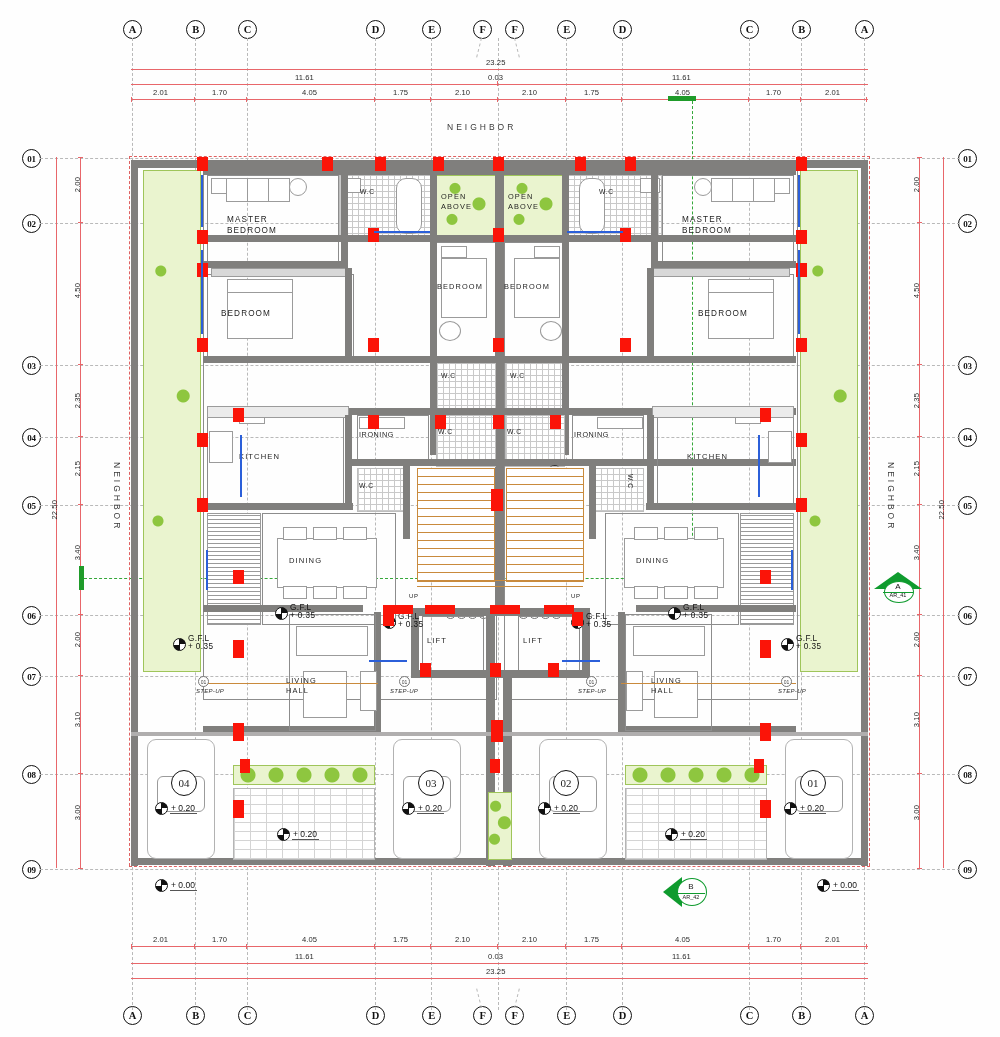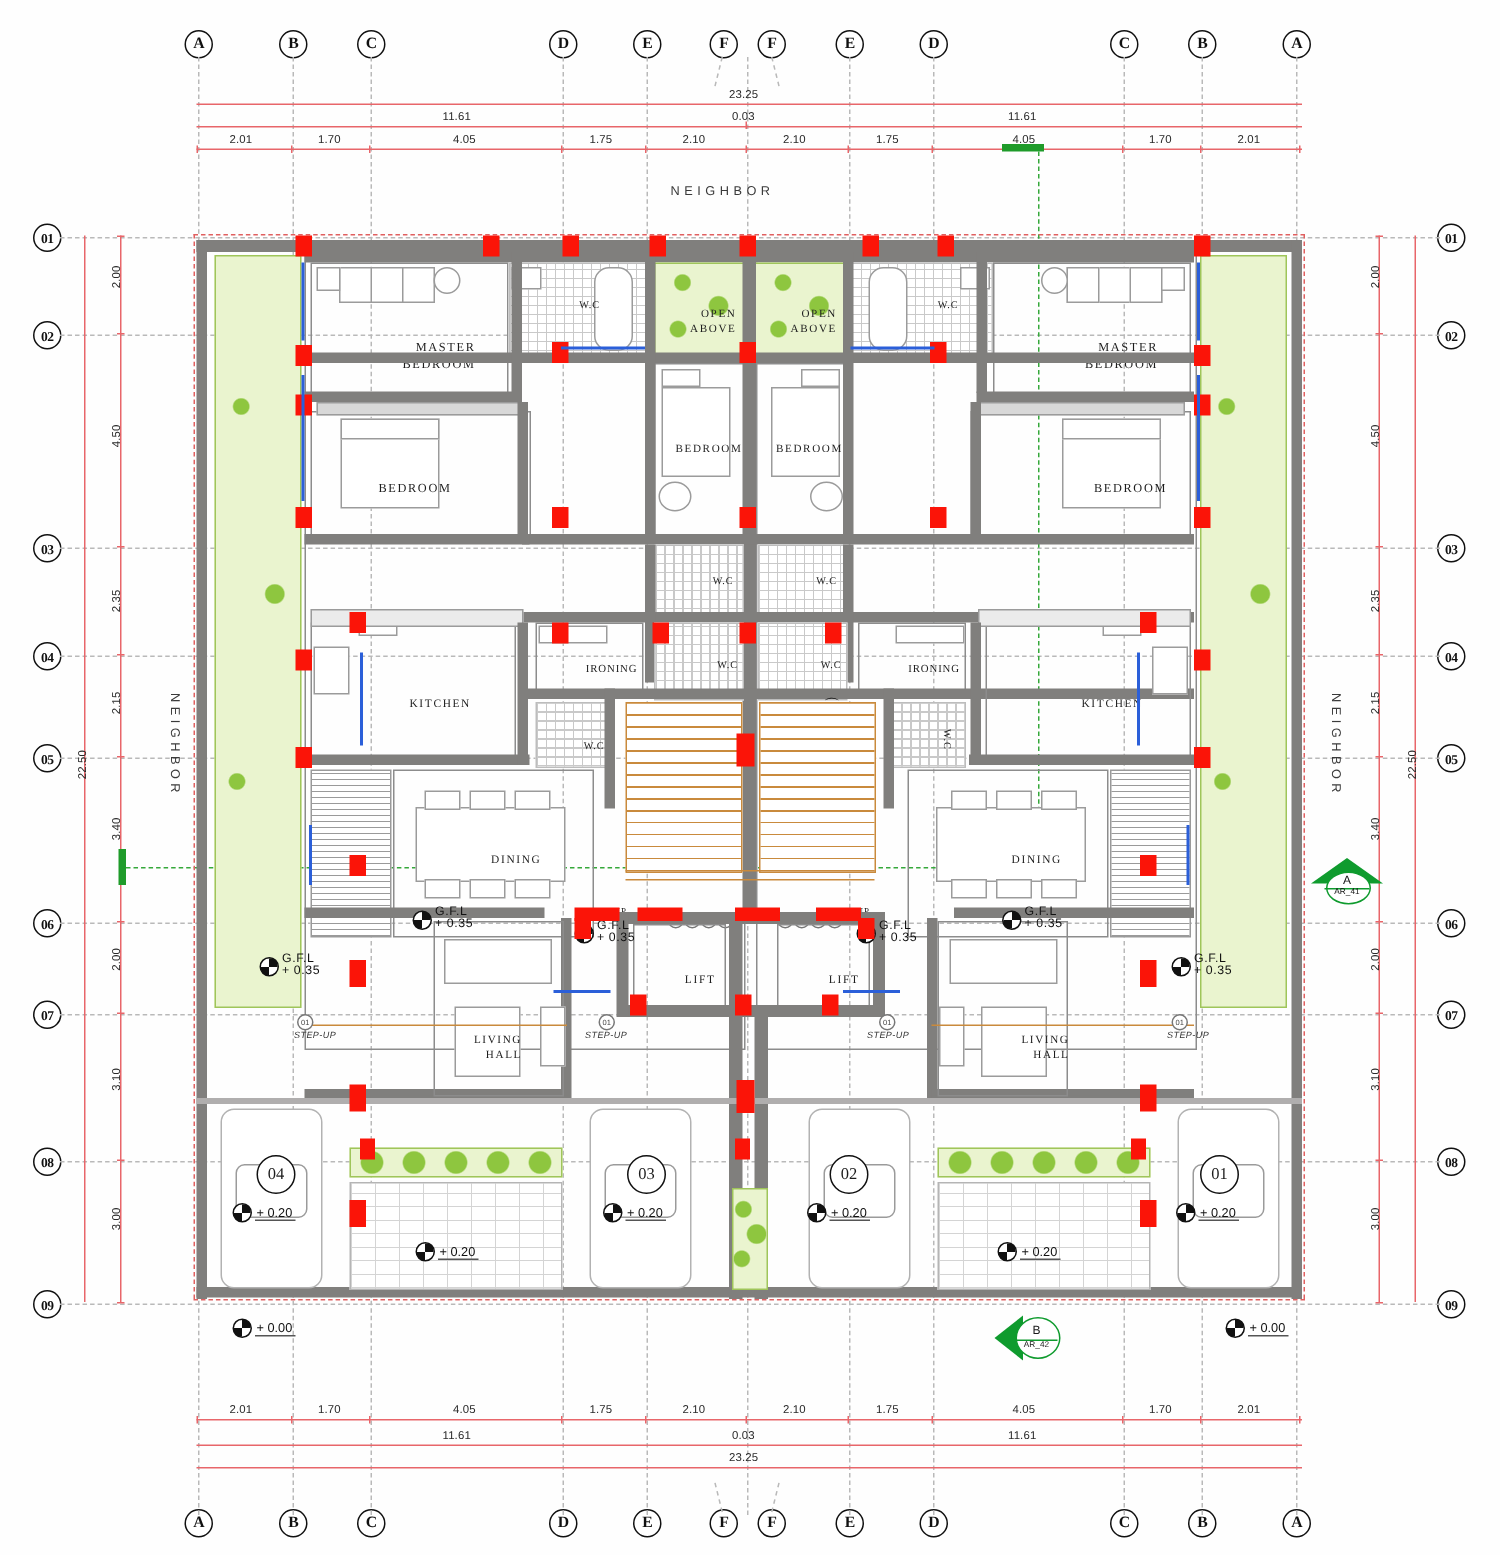--- a/index.html
+++ b/index.html
@@ -30,21 +30,21 @@
   .dimtxt{position:absolute;font-size:7.6px;color:#2a2a2a;white-space:nowrap;
           font-family:"Liberation Sans", sans-serif;letter-spacing:.1px;}
   .dimtxt.v{writing-mode:vertical-rl;transform:rotate(180deg);}
 
   
   #plan{position:absolute;left:131px;top:156px;width:737px;height:710px;}
   .wall{position:absolute;background:#807f7d;}
   .thin{position:absolute;border:0.8px solid #8c8c8c;}
   .col{position:absolute;background:#fb1408;}
   .lbl{position:absolute;font-size:8.2px;letter-spacing:1.1px;color:#1d1d1d;
-       text-align:right;white-space:nowrap;font-family:Liberation Serif, serif;margin-top:12px;}
+       text-align:left;white-space:nowrap;font-family:Liberation Sans, sans-serif;}
   .lbl.sm{font-size:6.8px;letter-spacing:.6px;}
   .lbl.v{writing-mode:vertical-rl;}
 
   
   .green{position:absolute;background:
       radial-gradient(circle at 30% 20%, #8ec63f 0 5px, transparent 6px),
       radial-gradient(circle at 70% 45%, #8ec63f 0 6px, transparent 7px),
       radial-gradient(circle at 25% 70%, #8ec63f 0 5px, transparent 6px),
       #eaf4cf;
       border:0.8px solid #9fc55a;}

